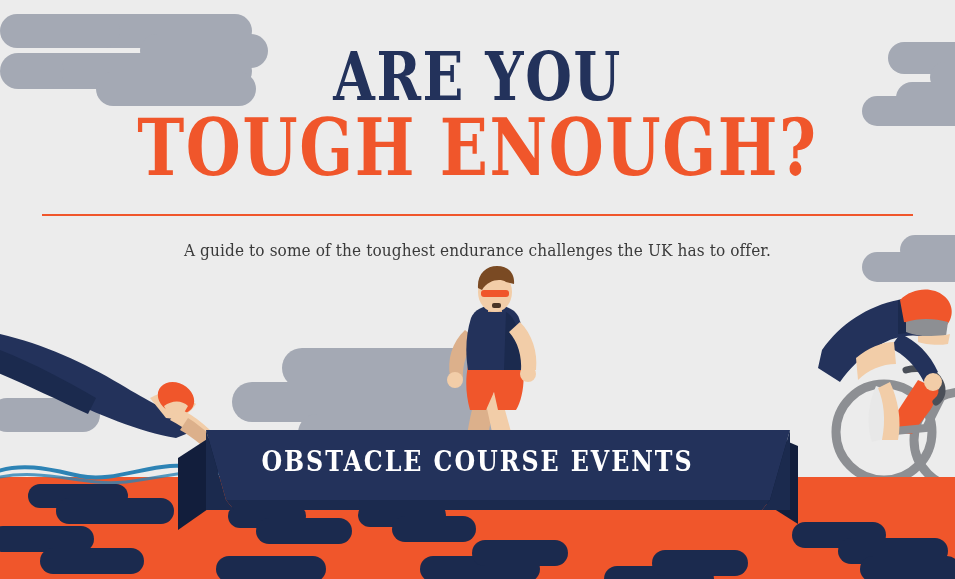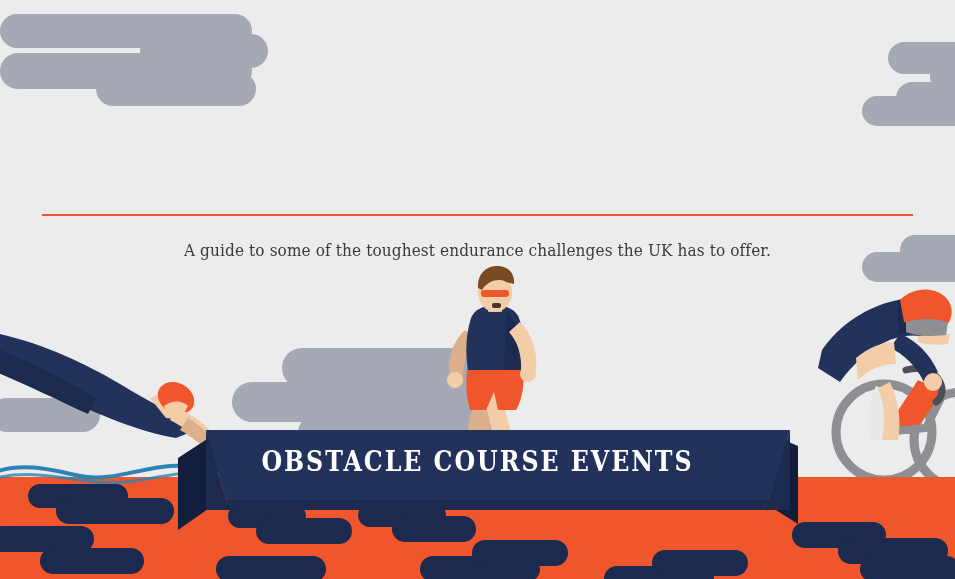--- a/index.html
+++ b/index.html
@@ -270,20 +270,24 @@
       <path d="M 206 430 L 790 430 L 770 500 L 226 500 Z" fill="#23325B"></path>
 
       <path d="M 226 500 L 770 500 L 762 510 L 234 510 Z" fill="#1B2A4E"></path>
 
       <path d="M 206 430 L 226 500 L 234 510 L 206 510 Z" fill="#1B2A4E"></path>
 
       <path d="M 790 430 L 770 500 L 762 510 L 790 510 Z" fill="#1B2A4E"></path>
     </svg>
   </div>
 
+  <div id="title-block">
+    <div id="title-line-1">ARE YOU</div>
+    <div id="title-line-2">TOUGH ENOUGH?</div>
+  </div>
 
   <div id="title-rule"></div>
 
   <div id="subtitle">A guide to some of the toughest endurance challenges the UK has to offer.</div>
 
   <div id="banner-text">OBSTACLE COURSE EVENTS</div>
 
 </div>
 
 </body></html>

